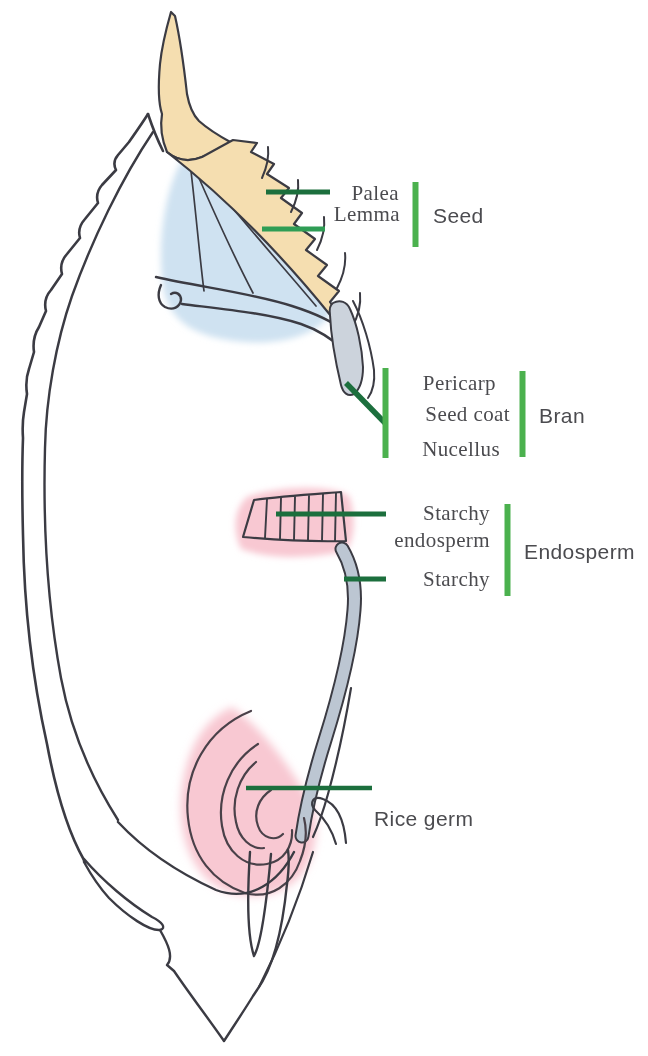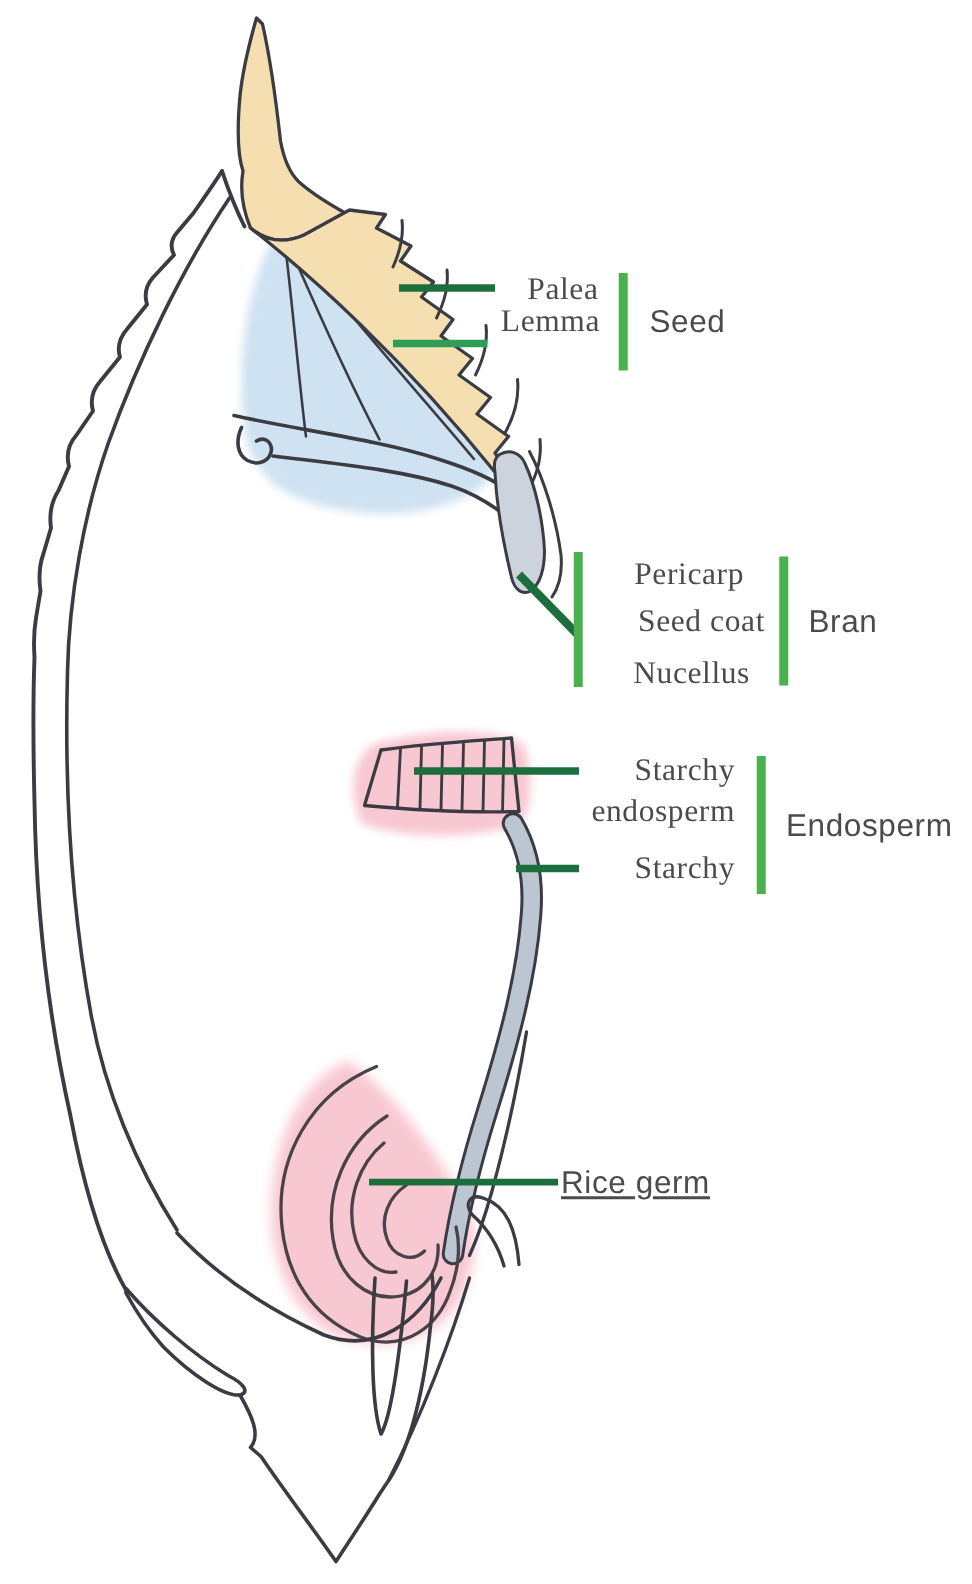--- a/index.html
+++ b/index.html
@@ -120,14 +120,14 @@
   <div class="lbl r" style="right:152px;top:383px;">Pericarp</div>
   <div class="lbl r" style="right:138px;top:414px;margin-left:31px;">Seed coat</div>
   <div class="lbl r" style="right:148px;top:449px;">Nucellus</div>
   <div class="lbl" style="left:539px;top:415px;">Bran</div>
 
   <div class="lbl r noshift" style="right:158px;top:500px;">Starchy
 endosperm</div>
   <div class="lbl r" style="right:158px;top:579px;">Starchy</div>
   <div class="lbl" style="left:524px;top:551px;">Endosperm</div>
 
-  <div class="lbl" style="left:374px;top:789px;text-decoration:underline;">Rice germ</div>
+  <div class="lbl" style="left:374px;top:818px;">Rice germ</div>
 </div>
 
 </body></html>

